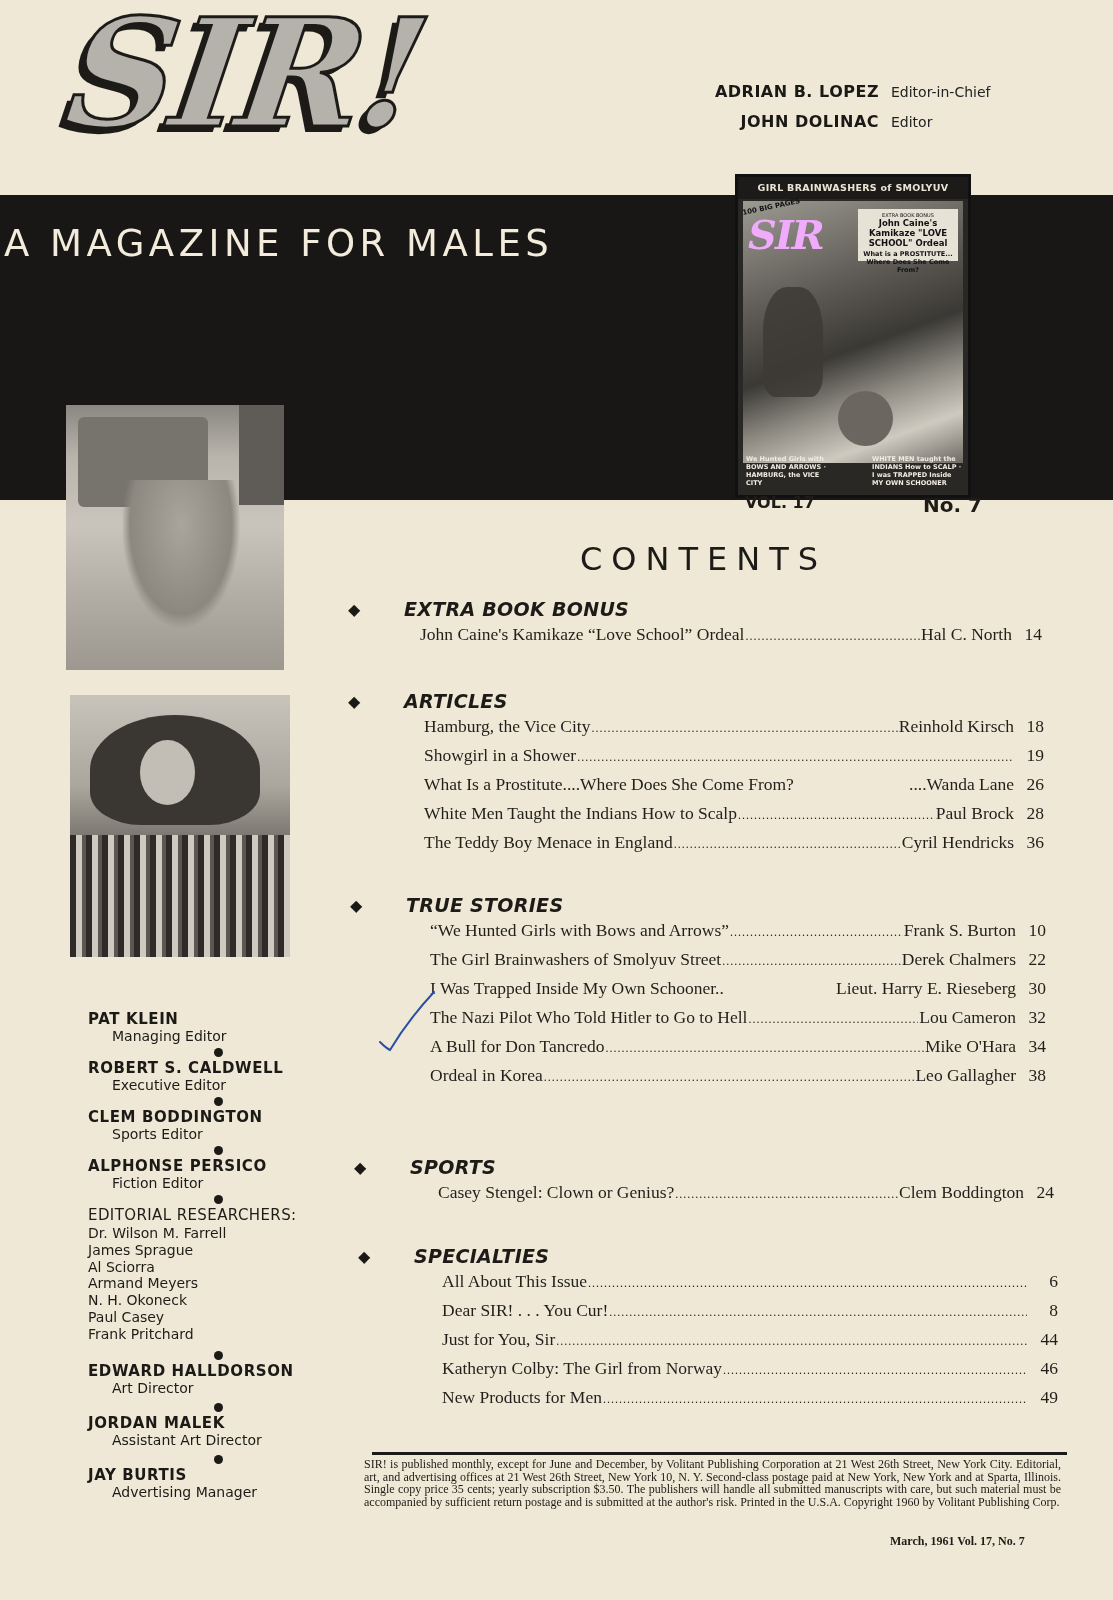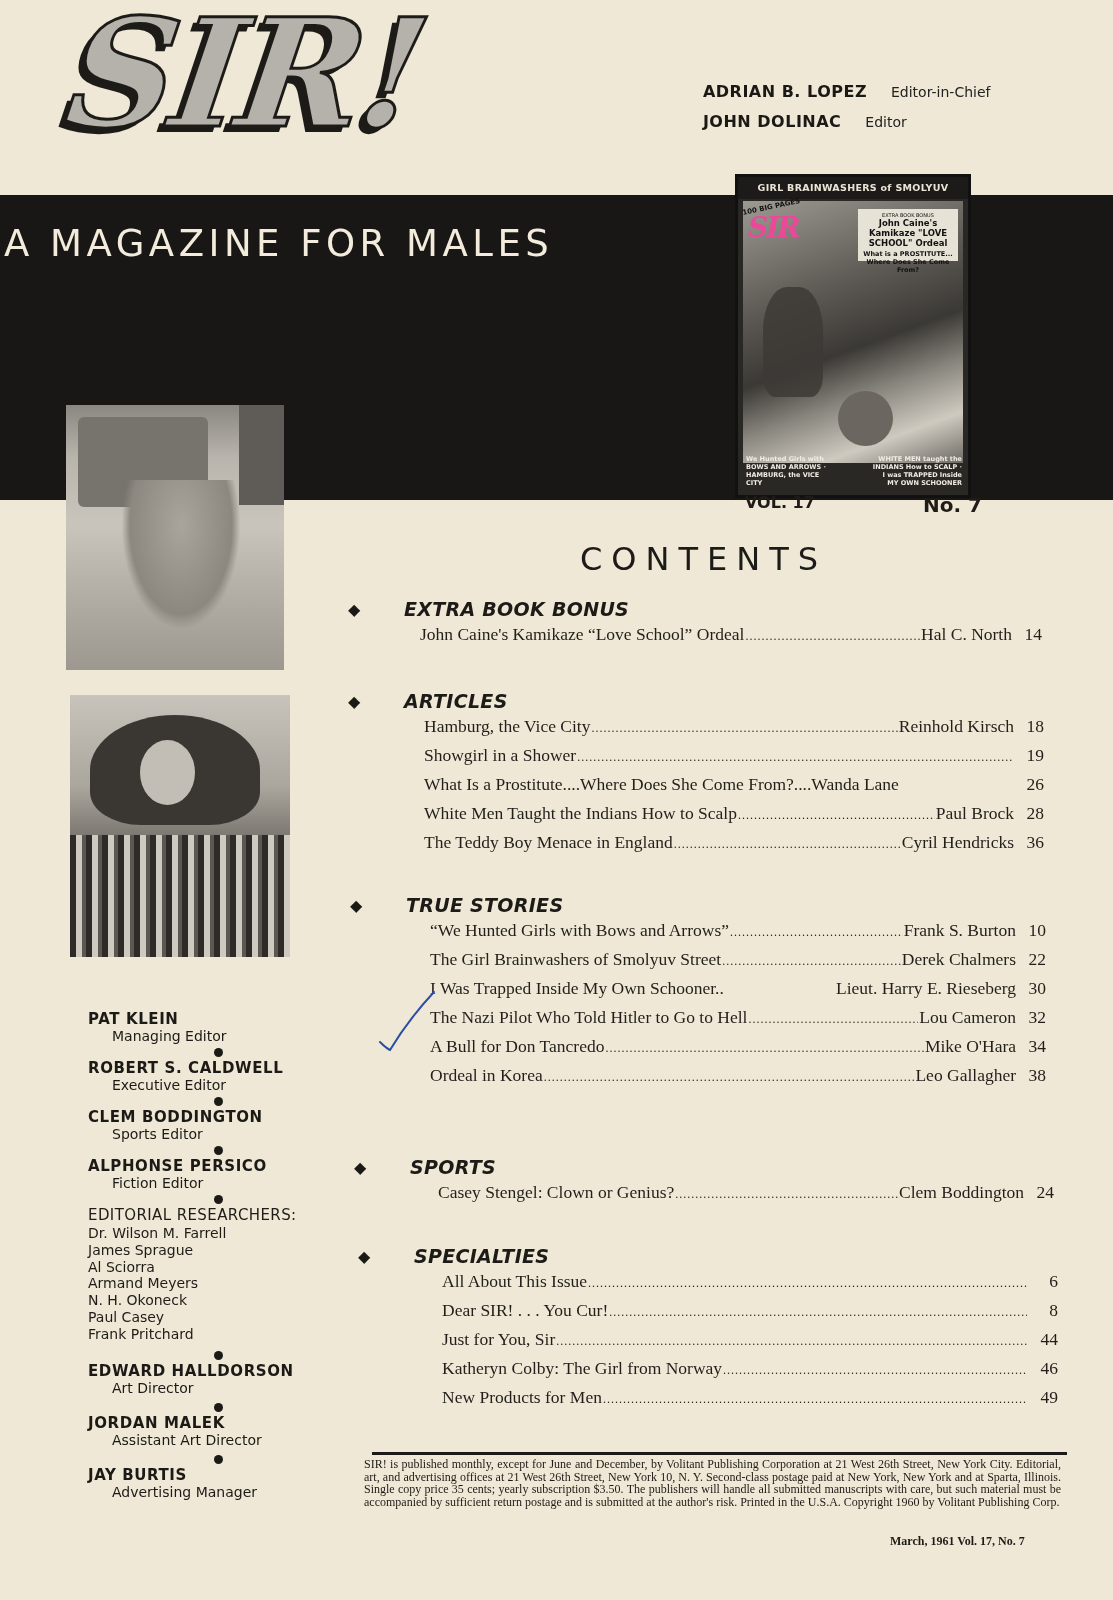--- a/index.html
+++ b/index.html
@@ -17,47 +17,47 @@
   .logo-text {
     position:absolute; left:8px; top:-8px;
     font-family:"DejaVu Serif", serif; font-weight:bold; font-style:italic;
     font-size:150px; letter-spacing:-4px; line-height:1;
     color:#b5b2ab;
     -webkit-text-stroke:3px #1d1b18;
     text-shadow: -6px 6px 0 #1d1b18;
     transform:skewX(-8deg);
   }
   .masthead-staff { right:110px; top:82px; text-align:left; }
-  .mast-row { display:flex; align-items:baseline; gap:24px; height:30px; }
+  .mast-row { display:flex; align-items:baseline; gap:12px; height:30px; justify-content:flex-end; }
   .mast-name { font-family:"DejaVu Sans", sans-serif; font-weight:bold; font-size:16px; letter-spacing:0.5px; color:#1b1915; }
   .mast-role { font-family:"DejaVu Sans", sans-serif; font-size:14px; color:#222; width:112px; }
   
   .band { left:0; top:195px; width:1113px; height:305px; background:#181715; }
   .tagline {
     left:4px; top:222px; color:#f3ecdc;
     font-family:"DejaVu Sans", sans-serif; font-size:37px; letter-spacing:4.5px; font-weight:normal;
   }
   
   .cover {
     left:735px; top:174px; width:230px; height:318px;
     background:#2a2825; border:3px solid #111;
     overflow:hidden;
   }
   .cover-top { position:absolute; left:0; top:0; width:100%; height:22px; background:#1c1b19; color:#e9e4d6;
     font-family:"DejaVu Sans", sans-serif; font-weight:bold; font-size:9.5px; text-align:center; line-height:22px; letter-spacing:0.3px; }
   .cover-art { position:absolute; left:5px; top:24px; width:220px; height:262px;
     background:linear-gradient(160deg,#9d9a92 0%,#5c5954 35%,#3b3935 55%,#8a877f 70%,#cfcac0 85%,#6d6a64 100%); }
-  .cover-logo { position:absolute; left:10px; top:34px; font-family:"DejaVu Serif", serif; font-weight:bold; font-style:italic; font-size:28px; color:#ec4899; letter-spacing:-2px; }
+  .cover-logo { position:absolute; left:10px; top:34px; font-family:"DejaVu Serif", serif; font-weight:bold; font-style:italic; font-size:40px; color:#f0abfc; letter-spacing:-2px; }
   .cover-badge { position:absolute; left:4px; top:26px; font-family:"DejaVu Sans", sans-serif; font-size:7px; font-weight:bold; color:#111; transform:rotate(-12deg); }
   .cover-box { position:absolute; left:120px; top:32px; width:100px; height:52px; background:#e7e2d6; color:#111; font-family:"DejaVu Sans", sans-serif; text-align:center; }
   .cover-box .k { font-size:5px; margin-top:3px; }
   .cover-box .t { font-size:8.5px; font-weight:bold; line-height:10px; }
   .cover-box .s { font-size:6.5px; font-weight:bold; margin-top:2px; line-height:8px; }
   .cover-bl { position:absolute; left:8px; bottom:8px; width:90px; font-family:"DejaVu Sans", sans-serif; font-size:6.5px; font-weight:bold; color:#f0ece3; line-height:8px; }
-  .cover-br { position:absolute; right:6px; bottom:8px; width:90px; text-align:right; font-family:"DejaVu Sans", sans-serif; font-size:6.5px; font-weight:bold; color:#f0ece3; line-height:8px; }
+  .cover-br { position:absolute; right:6px; bottom:8px; width:90px; text-align:left; font-family:"DejaVu Sans", sans-serif; font-size:6.5px; font-weight:bold; color:#f0ece3; line-height:8px; }
   .cover-hand { position:absolute; left:20px; top:86px; width:60px; height:110px; background:#3d3a36; border-radius:40% 40% 20% 20%; opacity:0.85; }
   .cover-face { position:absolute; left:95px; top:190px; width:55px; height:55px; border-radius:50%; background:#6b6760; }
   .vol { left:745px; top:493px; font-family:"DejaVu Sans", sans-serif; font-weight:bold; font-size:16px; }
   .no { left:923px; top:493px; font-family:"DejaVu Sans", sans-serif; font-weight:bold; font-size:20px; }
   
   .photo1 { left:66px; top:405px; width:218px; height:265px; background:
      linear-gradient(180deg,#8a8781 0%,#b9b5ad 20%,#c9c5bc 45%,#b3afa6 70%,#9c9890 100%); }
   .photo1 .chair { position:absolute; left:12px; top:12px; width:130px; height:90px; background:#77736d; border-radius:6px; }
   .photo1 .dresser { position:absolute; right:0; top:0; width:45px; height:100px; background:#5f5c57; }
   .photo1 .man { position:absolute; left:55px; top:75px; width:120px; height:150px; background:radial-gradient(ellipse at 50% 30%, #a9a59d 0%, #8c8880 60%, rgba(0,0,0,0) 70%); }
@@ -174,21 +174,21 @@
       <span class="page">18</span>
     </div>
     <div class="entry">
       <span class="title">Showgirl in a Shower</span>
       <span class="dots"></span>
       <span class="author"></span>
       <span class="page">19</span>
     </div>
     <div class="entry">
       <span class="title">What Is a Prostitute....Where Does She Come From?</span>
-      <span class="author" style="flex:1; text-align:left;">....Wanda Lane</span>
+      <span class="author" style="flex:1; text-align:right;">....Wanda Lane</span>
       <span class="page">26</span>
     </div>
     <div class="entry">
       <span class="title">White Men Taught the Indians How to Scalp</span>
       <span class="dots"></span>
       <span class="author">Paul Brock</span>
       <span class="page">28</span>
     </div>
     <div class="entry">
       <span class="title">The Teddy Boy Menace in England</span>

